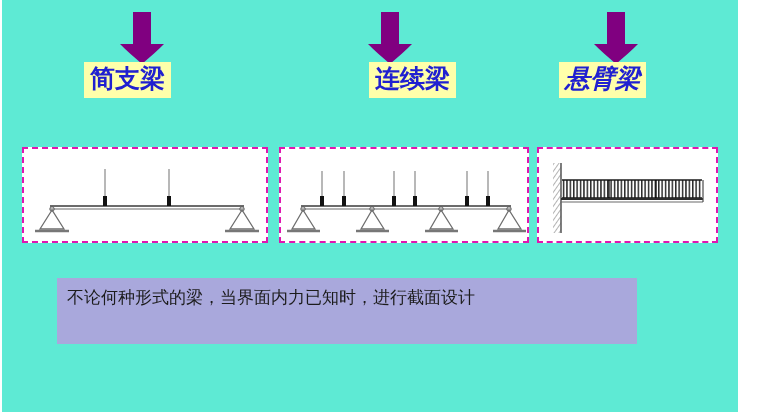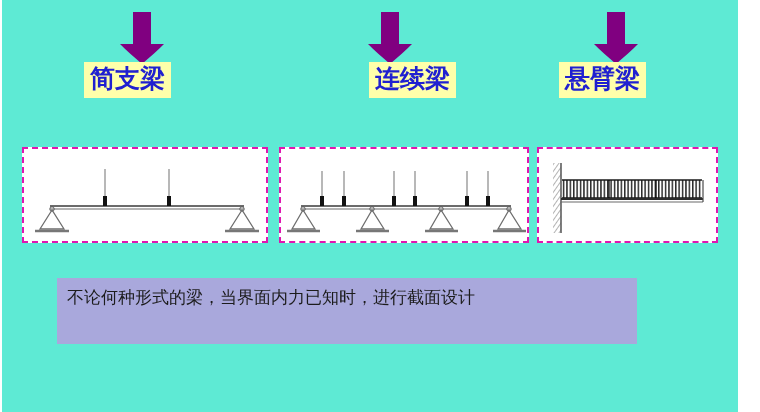--- a/index.html
+++ b/index.html
@@ -94,21 +94,21 @@
   <div class="arrow" style="left:592px; top:12px;">
     <svg viewBox="0 0 44 52" xmlns="http://www.w3.org/2000/svg">
       <path d="M13,0 L31,0 L31,32 L44,32 C38,38 30,45 22,52 C14,45 6,38 0,32 L13,32 Z" fill="#800080"></path>
     </svg>
   </div>
 
   <div class="label-chip" style="left:82px; top:62px;">简支梁</div>
 
   <div class="label-chip" style="left:331px; top:62px;margin-left:36px;">连续梁</div>
 
-  <div class="label-chip" style="left:557px; top:62px;">悬臂梁</div>
+  <div class="label-chip" style="left:557px; top:62px;font-style:italic;">悬臂梁</div>
 
   <div class="frame" style="left:20px; top:147px; width:246px; height:96px;">
     <svg class="frame-inner" width="246" height="96" viewBox="0 0 246 96" xmlns="http://www.w3.org/2000/svg">
 
       <line x1="26" y1="57" x2="220" y2="57" stroke="#3a3a3a" stroke-width="1.6"></line>
       <line x1="26" y1="60" x2="220" y2="60" stroke="#6b6b6b" stroke-width="1.2"></line>
 
       <line x1="81" y1="20" x2="81" y2="49" stroke="#9a9a9a" stroke-width="1.4"></line>
       <rect x="79" y="47" width="4" height="10" fill="#111111"></rect>
 

